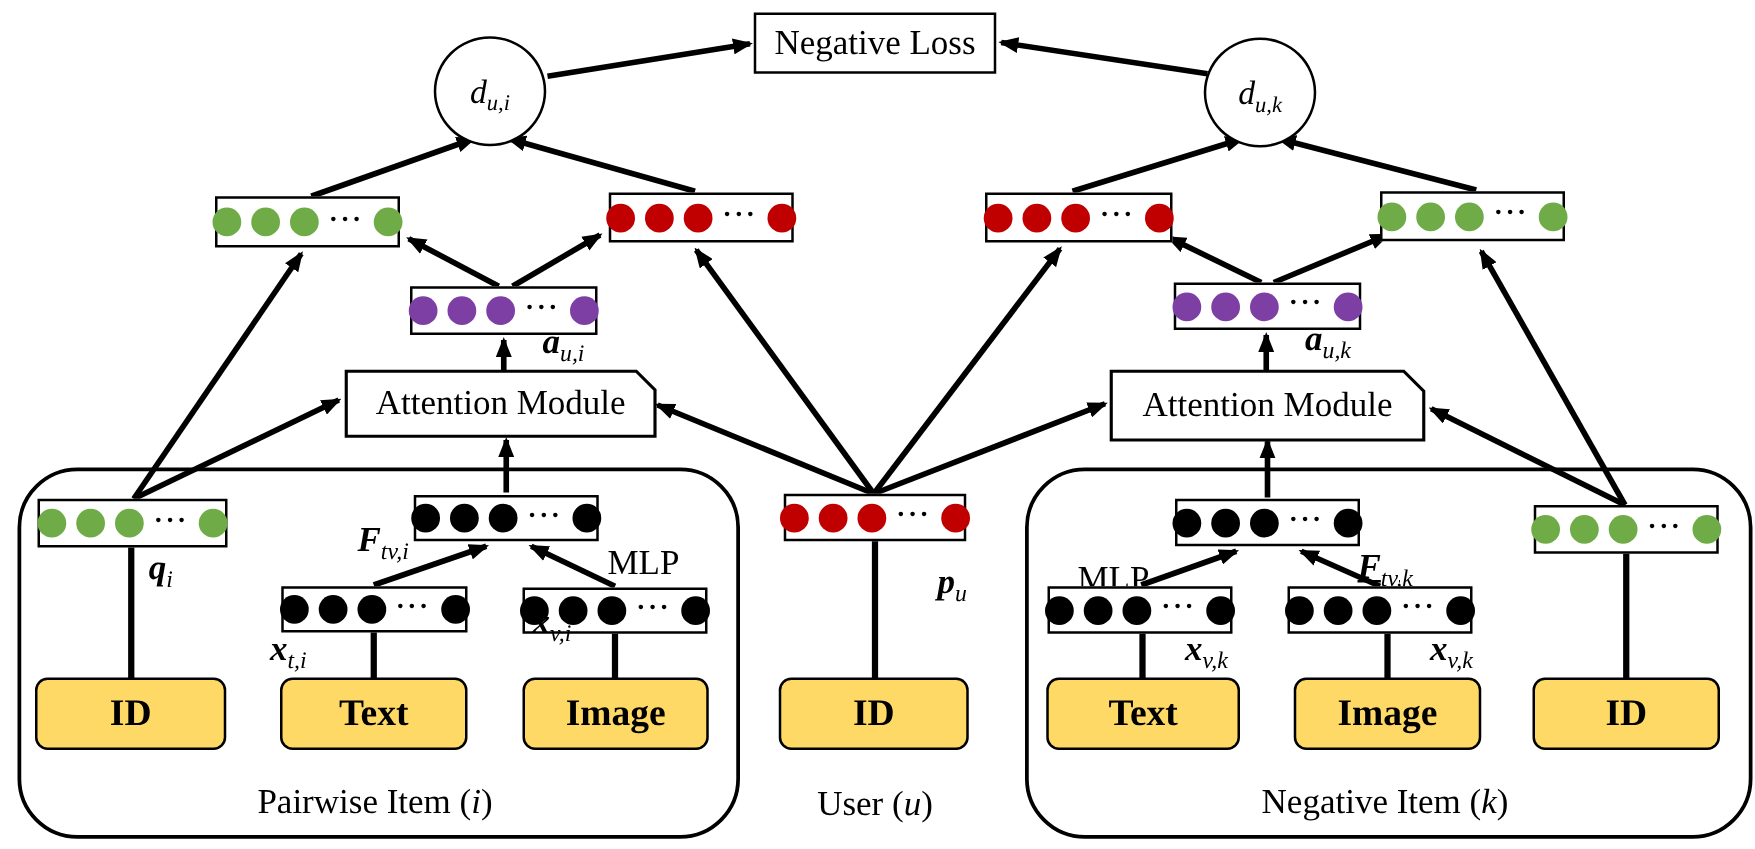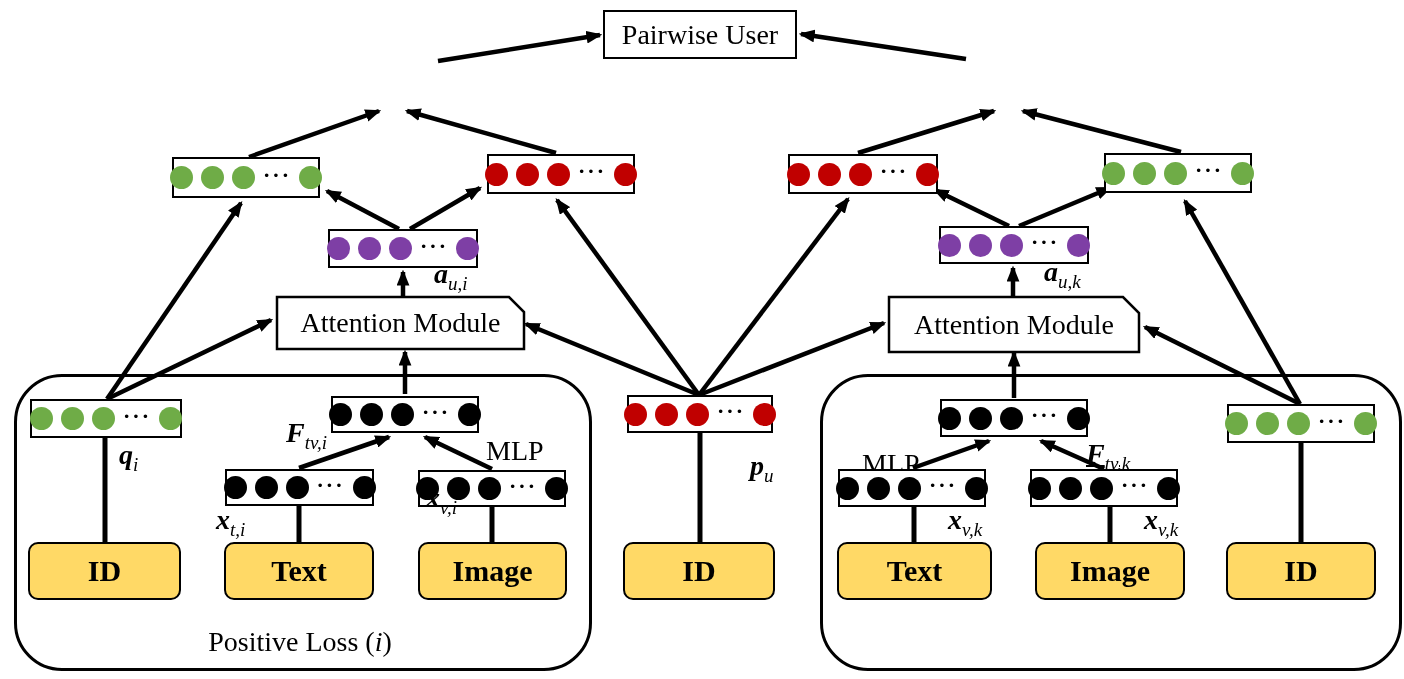--- a/index.html
+++ b/index.html
@@ -82,23 +82,29 @@
     <line class="arrow" x1="299" y1="468" x2="389" y2="437" marker-end="url(#ah)"></line>
     <line class="arrow" x1="492" y1="469" x2="425" y2="437" marker-end="url(#ah)"></line>
     <line class="arrow" x1="913" y1="468" x2="989" y2="441" marker-end="url(#ah)"></line>
     <line class="arrow" x1="1104" y1="469" x2="1041" y2="441" marker-end="url(#ah)"></line>
 
     <polygon class="attbox" points="277,297 509,297 524,312 524,349 277,349"></polygon>
     <polygon class="attbox" points="889,297 1123,297 1139,313 1139,352 889,352"></polygon>
   </svg>
 
   <div class="node titlebox" style="left:603px;top:10px;width:194px;height:49px;">
-    <span>Pairwise User</span>
-  </div>
-
+    <span>Negative Loss</span>
+  </div>
+
+  <div class="node circle" style="left:347px;top:29px;width:90px;height:88px;">
+    <span class="m reg"><span>d</span><sub>u,i</sub></span>
+  </div>
+  <div class="node circle" style="left:963px;top:30px;width:90px;height:88px;">
+    <span class="m reg"><span>d</span><sub>u,k</sub></span>
+  </div>
 
   <div class="node vec" style="left:172px;top:157px;width:148px;height:41px;">
     <span class="dot green"></span>
       <span class="dot green"></span>
       <span class="dot green"></span>
       <span class="ell">···</span>
       <span class="dot green"></span>
   </div>
   <div class="node vec" style="left:487px;top:154px;width:148px;height:40px;">
     <span class="dot red"></span>
@@ -265,16 +271,22 @@
     <span>Text</span>
   </div>
   <div class="node yellow" style="left:1035px;top:542px;width:150px;height:58px;">
     <span>Image</span>
   </div>
   <div class="node yellow" style="left:1226px;top:542px;width:150px;height:58px;">
     <span>ID</span>
   </div>
 
   <div class="node caption" style="left:14px;top:626px;width:572px;">
-    <span>Positive Loss (</span><span class="v">i</span><span>)</span>
+    <span>Pairwise Item (</span><span class="v">i</span><span>)</span>
+  </div>
+  <div class="node caption" style="left:600px;top:628px;width:200px;">
+    <span>User (</span><span class="v">u</span><span>)</span>
+  </div>
+  <div class="node caption" style="left:820px;top:626px;width:576px;">
+    <span>Negative Item (</span><span class="v">k</span><span>)</span>
   </div>
 
 </div>
 
 </body></html>

